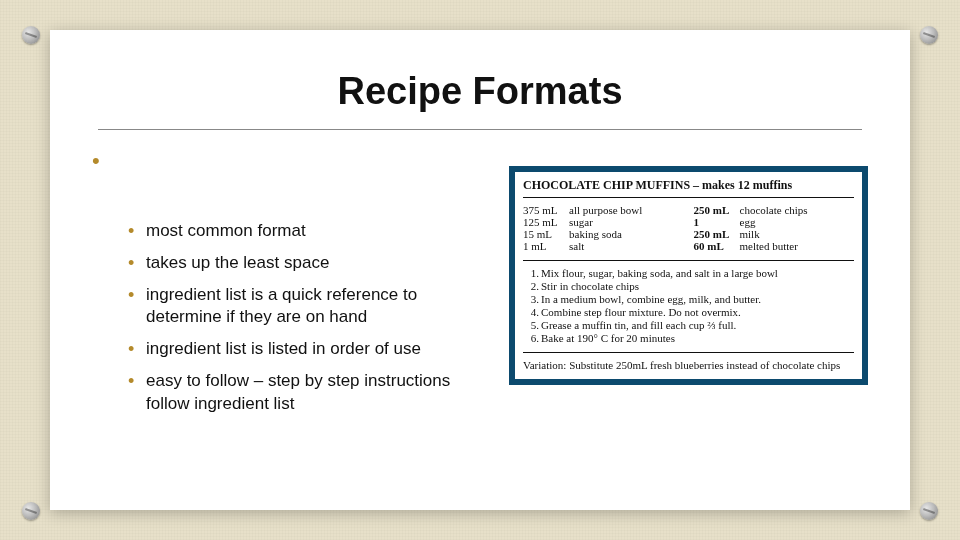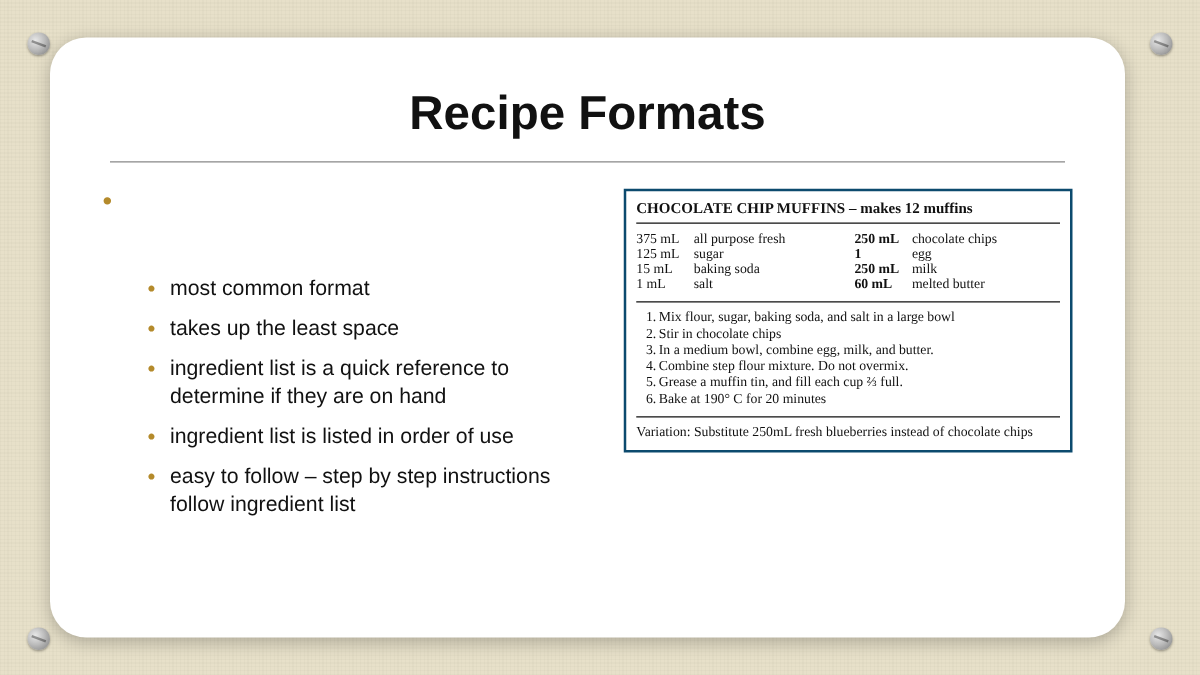--- a/index.html
+++ b/index.html
@@ -7,26 +7,25 @@
   body {
     background: #e7e0c9;
     background-image:
       repeating-linear-gradient(0deg, rgba(0,0,0,0.02) 0, rgba(0,0,0,0.02) 1px, transparent 1px, transparent 3px),
       repeating-linear-gradient(90deg, rgba(0,0,0,0.02) 0, rgba(0,0,0,0.02) 1px, transparent 1px, transparent 3px);
     font-family: Arial, Helvetica, sans-serif;
     position: relative;
   }
   .card {
     position: absolute;
-    left: 40px; top: 30px;
+    left: 50px; top: 30px;
     width: 860px; height: 480px;
     background: #fff;
     box-shadow: 0 3px 14px rgba(0,0,0,0.25);
     padding: 40px 42px 24px;
-    border-radius: 29px;
   }
   .screw {
     position: absolute; width: 18px; height: 18px; border-radius: 50%;
     background: radial-gradient(circle at 35% 35%, #e8e8e8 0%, #bcbcbc 45%, #7d7d7d 100%);
     box-shadow: 0 1px 2px rgba(0,0,0,0.35);
   }
   .screw::after {
     content: ""; position: absolute; left: 3px; top: 8px; width: 12px; height: 2px;
     background: rgba(0,0,0,0.35); transform: rotate(20deg);
   }
@@ -57,25 +56,25 @@
 
   ul.points { list-style: none; margin-left: 36px; margin-top: 48px; }
   ul.points li { position: relative; padding-left: 18px; font-size: 17px; line-height: 1.3; margin-bottom: 10px; color: #111; }
   ul.points li::before {
     content: "•"; position: absolute; left: 0; top: 0;
     color: #b48a2b; font-size: 18px;
   }
 
   
   .recipe {
-    border: 2px solid #0c4a6e;
+    border: 6px solid #0c4a6e;
     padding: 6px 8px 8px;
     font-family: "Comic Sans MS", "Chalkboard SE", cursive;
     font-size: 11px; color: #111; background: #fff;
-    margin-top: 1px;
+    margin-top: 16px;
   }
   .recipe .hdr { border-bottom: 1.5px solid #111; padding-bottom: 4px; margin-bottom: 6px; font-weight: bold; font-size: 12px; }
   .ing-cols { display: flex; gap: 10px; }
   .ing-col { flex: 1; }
   .ing-row { display: flex; }
   .ing-row .amt { width: 46px; flex: none; }
   .ing-row .name { flex: 1; }
   .ing-col.b .ing-row .amt { width: 46px; font-weight: bold; }
   .sep { border-top: 1.5px solid #111; margin: 8px 0 6px; }
   ol.steps { list-style: none; counter-reset: s; padding-left: 18px; }
@@ -109,21 +108,21 @@
       </ul>
     </div>
 
     <div class="right">
       <div class="recipe">
         <div class="hdr">CHOCOLATE CHIP MUFFINS – makes 12 muffins</div>
         <div class="ing-cols">
           <div class="ing-col a">
             <div class="ing-row">
                 <span class="amt">375 mL</span>
-                <span class="name">all purpose fresh</span>
+                <span class="name">all purpose bowl</span>
               </div>
             <div class="ing-row">
                 <span class="amt">125 mL</span>
                 <span class="name">sugar</span>
               </div>
             <div class="ing-row">
                 <span class="amt">15 mL</span>
                 <span class="name">baking soda</span>
               </div>
             <div class="ing-row">

